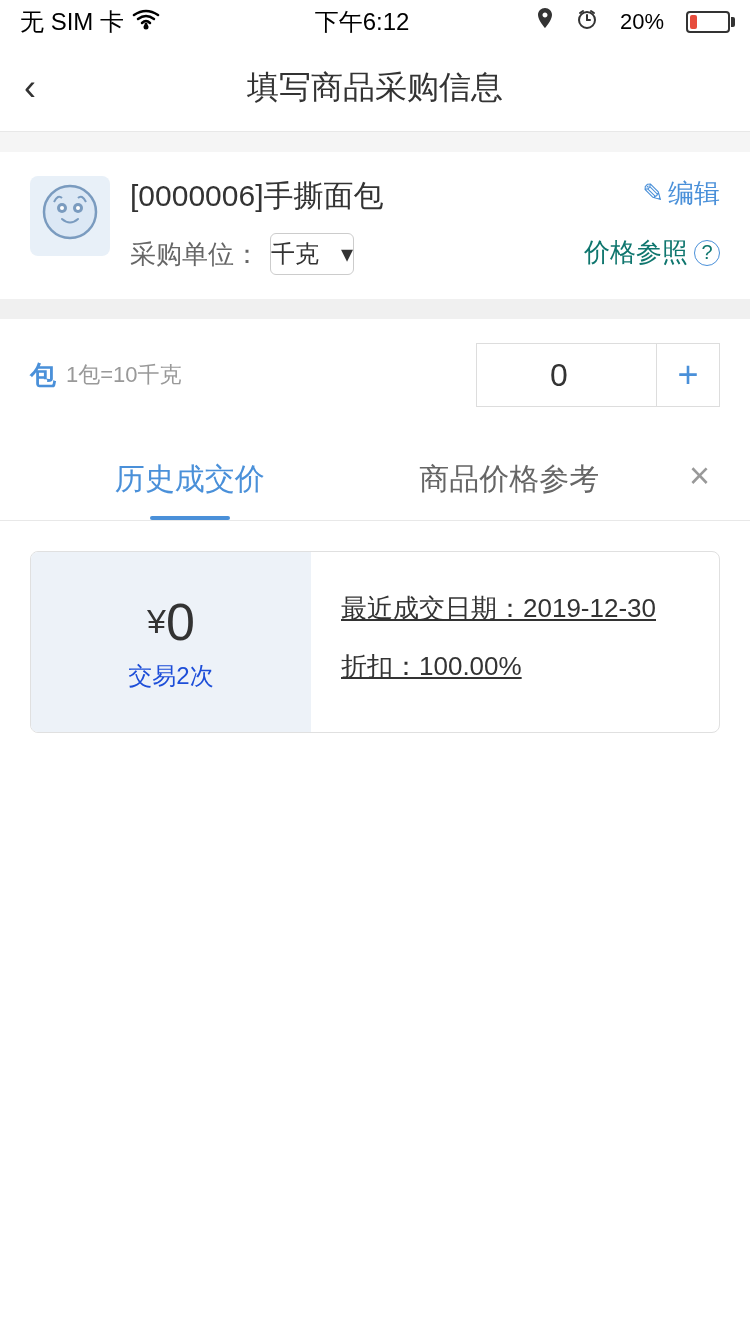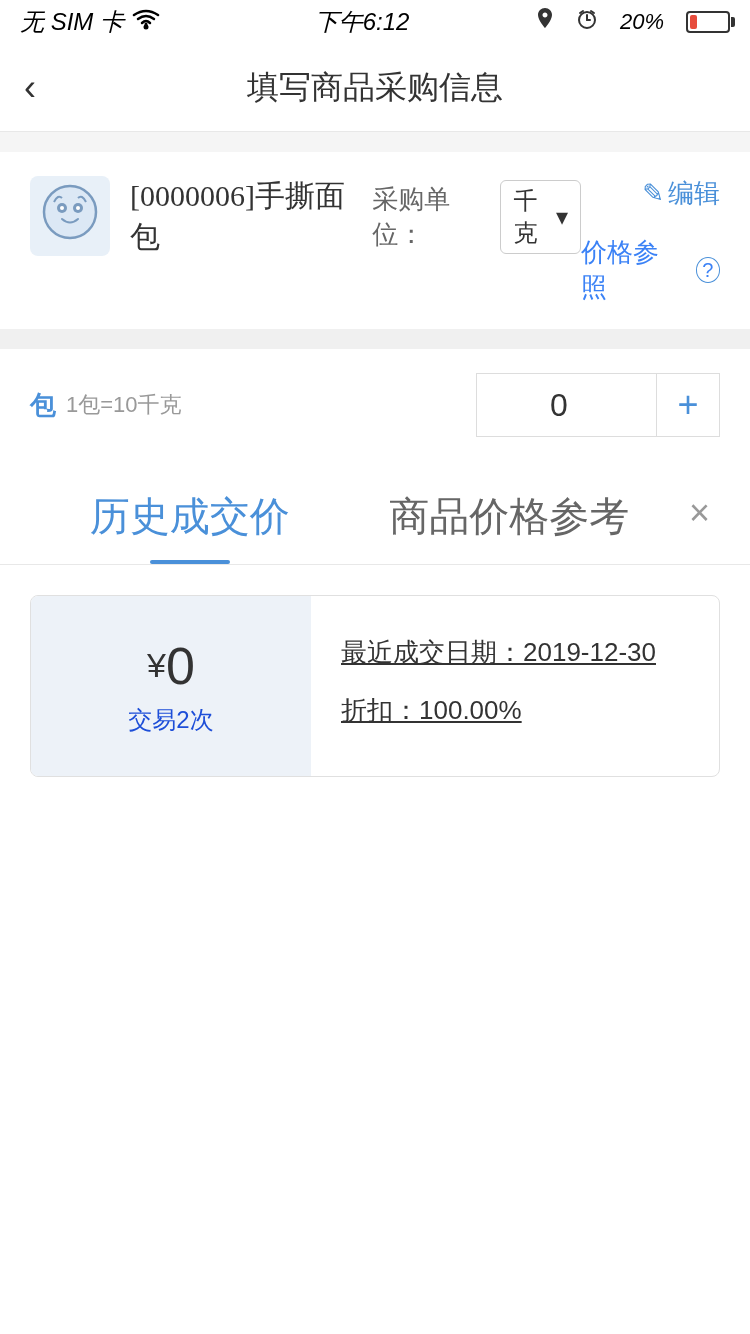--- a/index.html
+++ b/index.html
@@ -17,21 +17,20 @@
     .status-bar {
       width: 750px;
       height: 44px;
       background: #fff;
       display: flex;
       align-items: center;
       justify-content: space-between;
       padding: 0 20px;
       font-size: 24px;
       color: #000;
-      font-style: italic;
     }
     .status-left { display: flex; align-items: center; gap: 8px; }
     .status-center { font-size: 24px; font-weight: 500; margin-left: 28px; }
     .status-right { display: flex; align-items: center; gap: 22px; font-size: 22px; }
     .battery-icon {
       width: 44px; height: 22px;
       border: 2px solid #333;
       border-radius: 4px;
       position: relative;
       display: inline-flex;
@@ -105,62 +104,61 @@
       align-items: center;
       justify-content: center;
       flex-shrink: 0;
     }
     .owl-icon {
       font-size: 40px;
       color: #7a9bbf;
     }
     .product-info {
       display: flex;
-      flex-direction: row;
+      flex-direction: column;
       gap: 16px;
-      font-family: Liberation Serif, serif;
     }
     .product-name {
       font-size: 30px;
       color: #333;
       font-weight: 500;
     }
     .product-unit-row {
       display: flex;
       align-items: center;
       gap: 10px;
       font-size: 26px;
       color: #666;
     }
     .unit-select {
       border: 1px solid #ccc;
       border-radius: 6px;
-      padding: 4px 12px;
+      padding: 4px 0;
       font-size: 24px;
       color: #333;
       background: #fff;
       display: flex;
       align-items: center;
-      gap: 0;
+      gap: 22px;
     }
     .edit-btn {
       font-size: 26px;
       color: #4a90d9;
       cursor: pointer;
       display: flex;
       align-items: center;
       gap: 4px;
     }
     .price-ref-btn {
       font-size: 26px;
-      color: #3b82f6;
-      cursor: pointer;
-      display: flex;
-      align-items: center;
-      gap: 18px;
+      color: #0f766e;
+      cursor: pointer;
+      display: flex;
+      align-items: center;
+      gap: 6px;
       margin-top: 8px;
     }
     .right-col {
       display: flex;
       flex-direction: column;
       align-items: flex-end;
       gap: 16px;
     }
 
     
@@ -231,21 +229,21 @@
       display: flex;
       align-items: center;
       border-bottom: 1px solid #e8e8e8;
       padding: 0 30px;
       position: relative;
     }
     .tab-item {
       flex: 1;
       text-align: center;
       padding: 28px 0 20px;
-      font-size: 40px;
+      font-size: 30px;
       color: #666;
       cursor: pointer;
       position: relative;
     }
     .tab-item.active {
       color: #4a90d9;
     }
     .tab-item.active::after {
       content: '';
       position: absolute;

